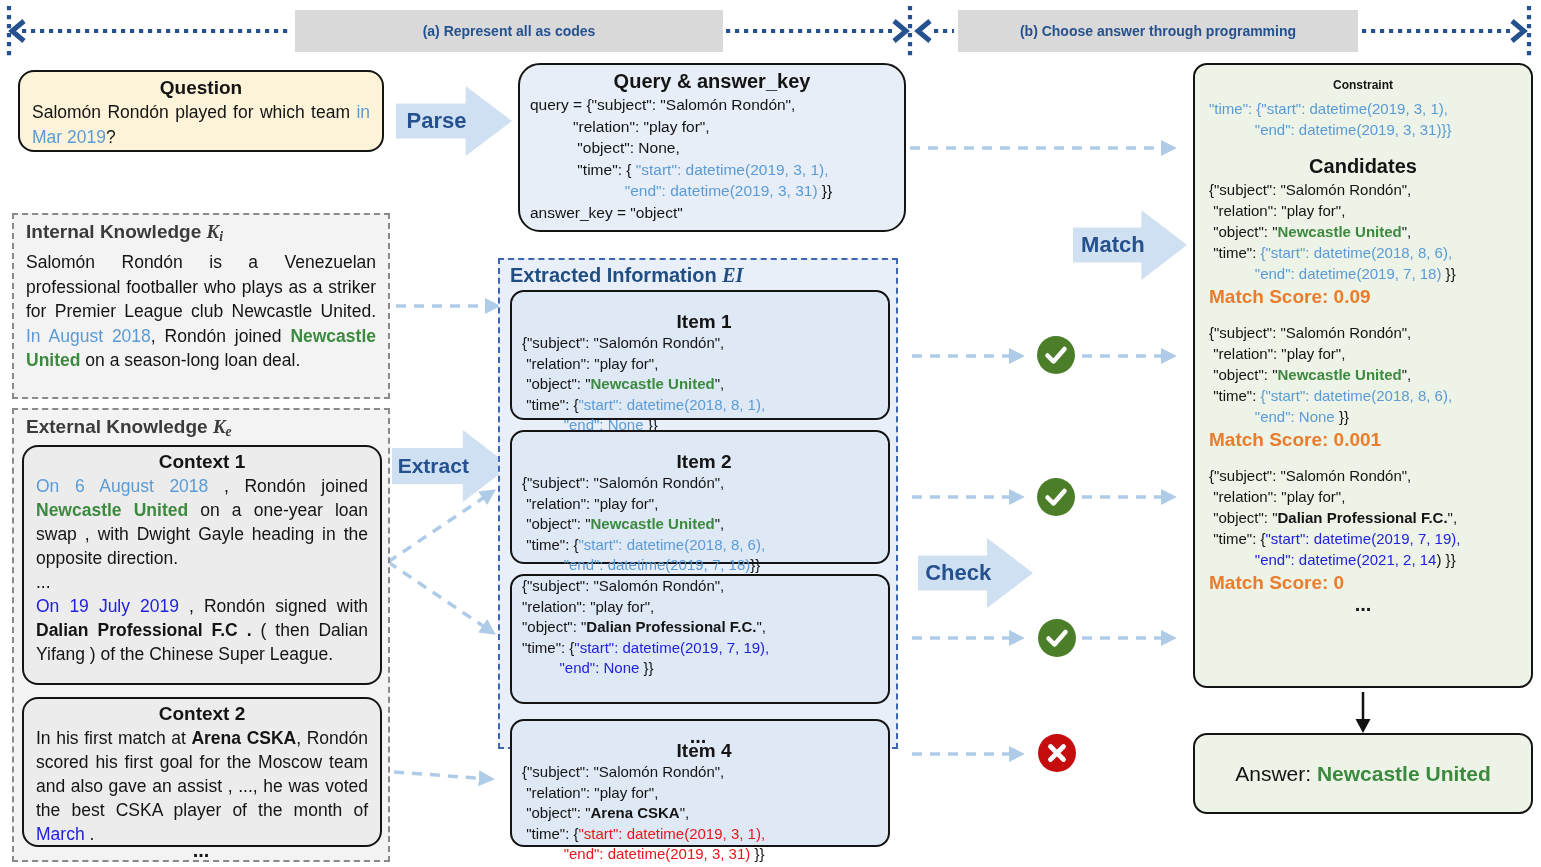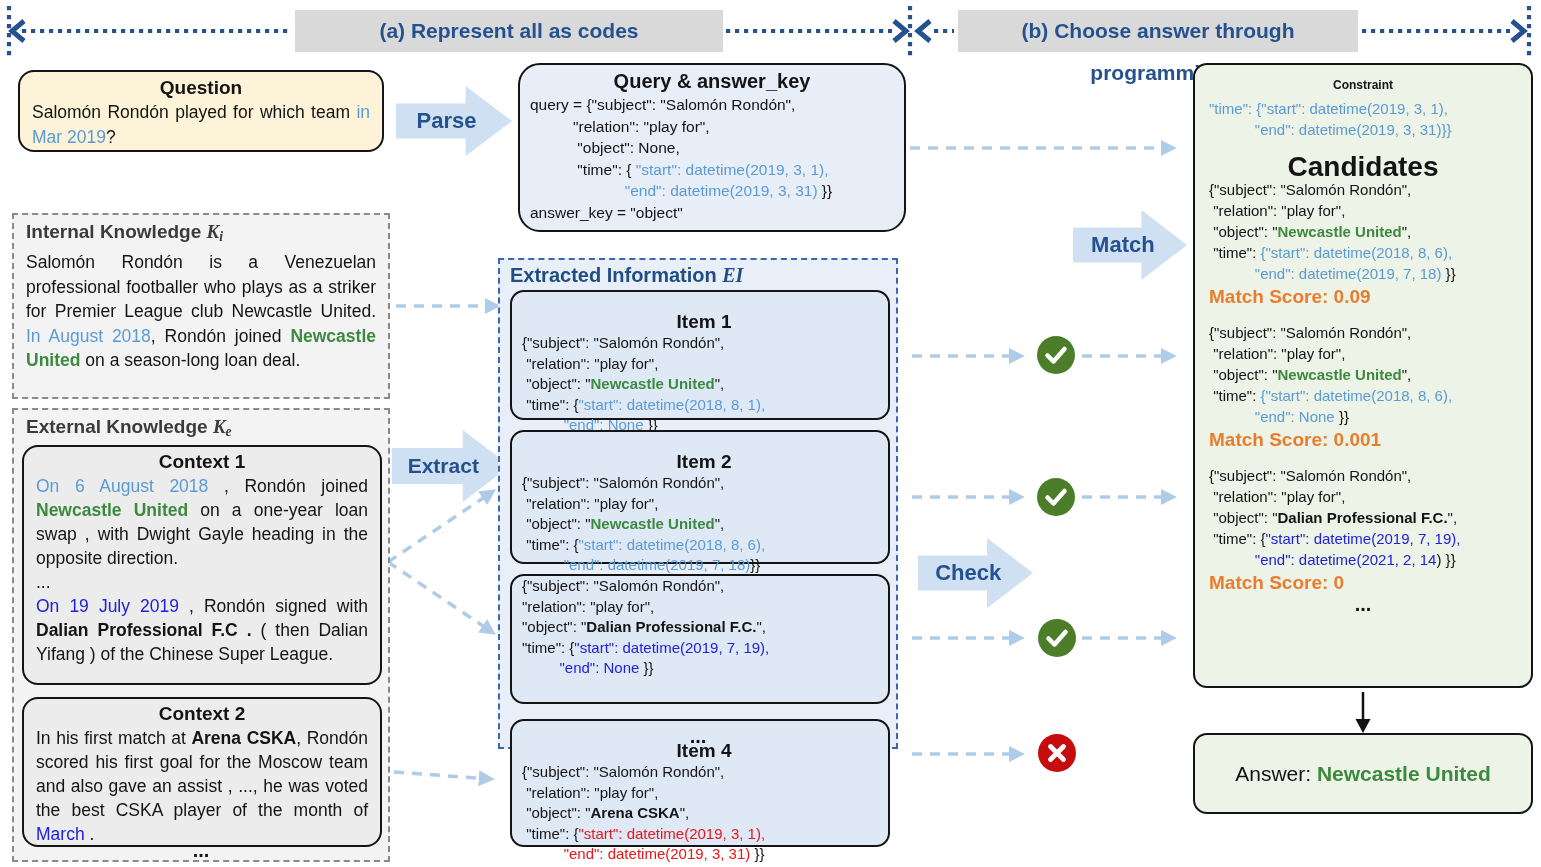--- a/index.html
+++ b/index.html
@@ -3,42 +3,42 @@
 <meta charset="utf-8">
 <style>
   html,body{margin:0;padding:0;background:#ffffff;}
   .canvas{position:relative;width:1541px;height:867px;background:#ffffff;
           font-family:"Liberation Sans",sans-serif;color:#141414;overflow:hidden;}
   svg.layer{position:absolute;left:0;top:0;z-index:1;pointer-events:none;}
   .conn{stroke:#aecbe8;stroke-width:3.5;stroke-dasharray:10 8;fill:none;}
   .dot{stroke:#25518f;stroke-width:4.2;stroke-dasharray:4.2 4.8;stroke-linecap:butt;fill:none;}
   .chev{stroke:#25518f;stroke-width:5;fill:none;}
   .abs{position:absolute;box-sizing:border-box;z-index:2;}
-  .seclabel{background:#d9d9d9;color:#25518f;font-weight:700;font-size:21px;
+  .seclabel{background:#d9d9d9;color:#25518f;font-weight:700;font-size:14px;
             text-align:center;line-height:42px;}
   .bx{border:2.5px solid #141414;border-radius:16px;}
   .dashbox{border:2px dashed #8a8a8a;background:#f3f3f3;}
   .bt{font-weight:700;text-align:center;font-size:19px;line-height:25px;}
   .kt{font-weight:700;font-size:19px;line-height:26px;color:#3b3b3b;padding:4px 12px 0 12px;}
   .para{font-size:17.5px;line-height:24.5px;text-align:justify;padding:0 12px;white-space:pre-wrap;}
   .code{white-space:pre;font-size:15px;line-height:20.5px;padding:0 10px;}
   .qbox{background:#fdf3d8;}
   .qcode{font-size:15.5px;line-height:21.5px;}
   .ctx{background:#ececec;border:2.5px solid #141414;border-radius:16px;}
   .eibox{border:2px dashed #3d66b0;background:#e9eff9;}
   .eititle{font-weight:700;font-size:20px;color:#204e82;padding:4px 10px;}
   .item{background:#dfe9f6;border:2.5px solid #141414;border-radius:14px;left:10px;width:380px;}
   .it{font-size:19px;line-height:23px;padding-top:18px;margin-left:8px;}
   .gbox{background:#edf3e6;}
   .score{font-weight:700;font-size:19px;color:#e97d2d;line-height:25px;}
   .ellip{font-weight:700;font-size:20px;text-align:center;line-height:18px;}
   .block-arrow{position:absolute;z-index:2;}
   .block-arrow svg{position:absolute;left:0;top:0;width:100%;height:100%;}
   .ba-label{position:absolute;left:0;top:0;bottom:0;width:70%;display:flex;align-items:center;
-            justify-content:center;font-weight:700;font-size:22px;color:#25518f;margin-left:10px;}
+            justify-content:center;font-weight:700;font-size:22px;color:#25518f;}
   .circle-icon{position:absolute;width:40px;height:40px;z-index:3;}
   .circle-icon svg{width:100%;height:100%;}
   
   .s-t{}
   .s-lb{color:#5b9bd5;}
   .s-db{color:#2121dd;}
   .s-green{color:#3c8a3f;font-weight:700;}
   .s-red{color:#e8151a;}
   .s-b{font-weight:700;}
   .s-mk{font-family:"Liberation Serif",serif;font-style:italic;font-weight:700;}
@@ -216,21 +216,21 @@
         <circle cx="20" cy="20" r="19" fill="#c50d0d"></circle>
       <path d="M13.5 13.5 L26.5 26.5 M26.5 13.5 L13.5 26.5" stroke="#fff" stroke-width="4.8" fill="none" stroke-linecap="round"></path>
       </svg>
   </div>
 
   <div class="abs bx gbox" style="left:1193px;top:63px;width:340px;height:625px;border-radius:14px;padding:8px 4px 0 4px">
     <div class="bt" style="font-size:12px">Constraint</div>
     <div class="code" style="line-height:21px"><span class="s-lb">"time": {"start": datetime(2019, 3, 1),
            "end": datetime(2019, 3, 31)}}</span></div>
     <div style="height:14px"></div>
-    <div class="bt" style="font-size:28px">Candidates</div>
+    <div class="bt" style="font-size:20px">Candidates</div>
     <div class="code" style="line-height:21px"><span class="s-t">{"subject": "Salomón Rondón",
  "relation": "play for",
  "object": "</span><span class="s-green">Newcastle United</span><span class="s-t">",
  "time": </span><span class="s-lb">{"start": datetime(2018, 8, 6),
            "end": datetime(2019, 7, 18)</span><span class="s-t"> }}</span></div>
     <div class="score" style="padding:0 10px">Match Score: 0.09</div>
     <div style="height:13px"></div>
     <div class="code" style="line-height:21px"><span class="s-t">{"subject": "Salomón Rondón",
  "relation": "play for",
  "object": "</span><span class="s-green">Newcastle United</span><span class="s-t">",

